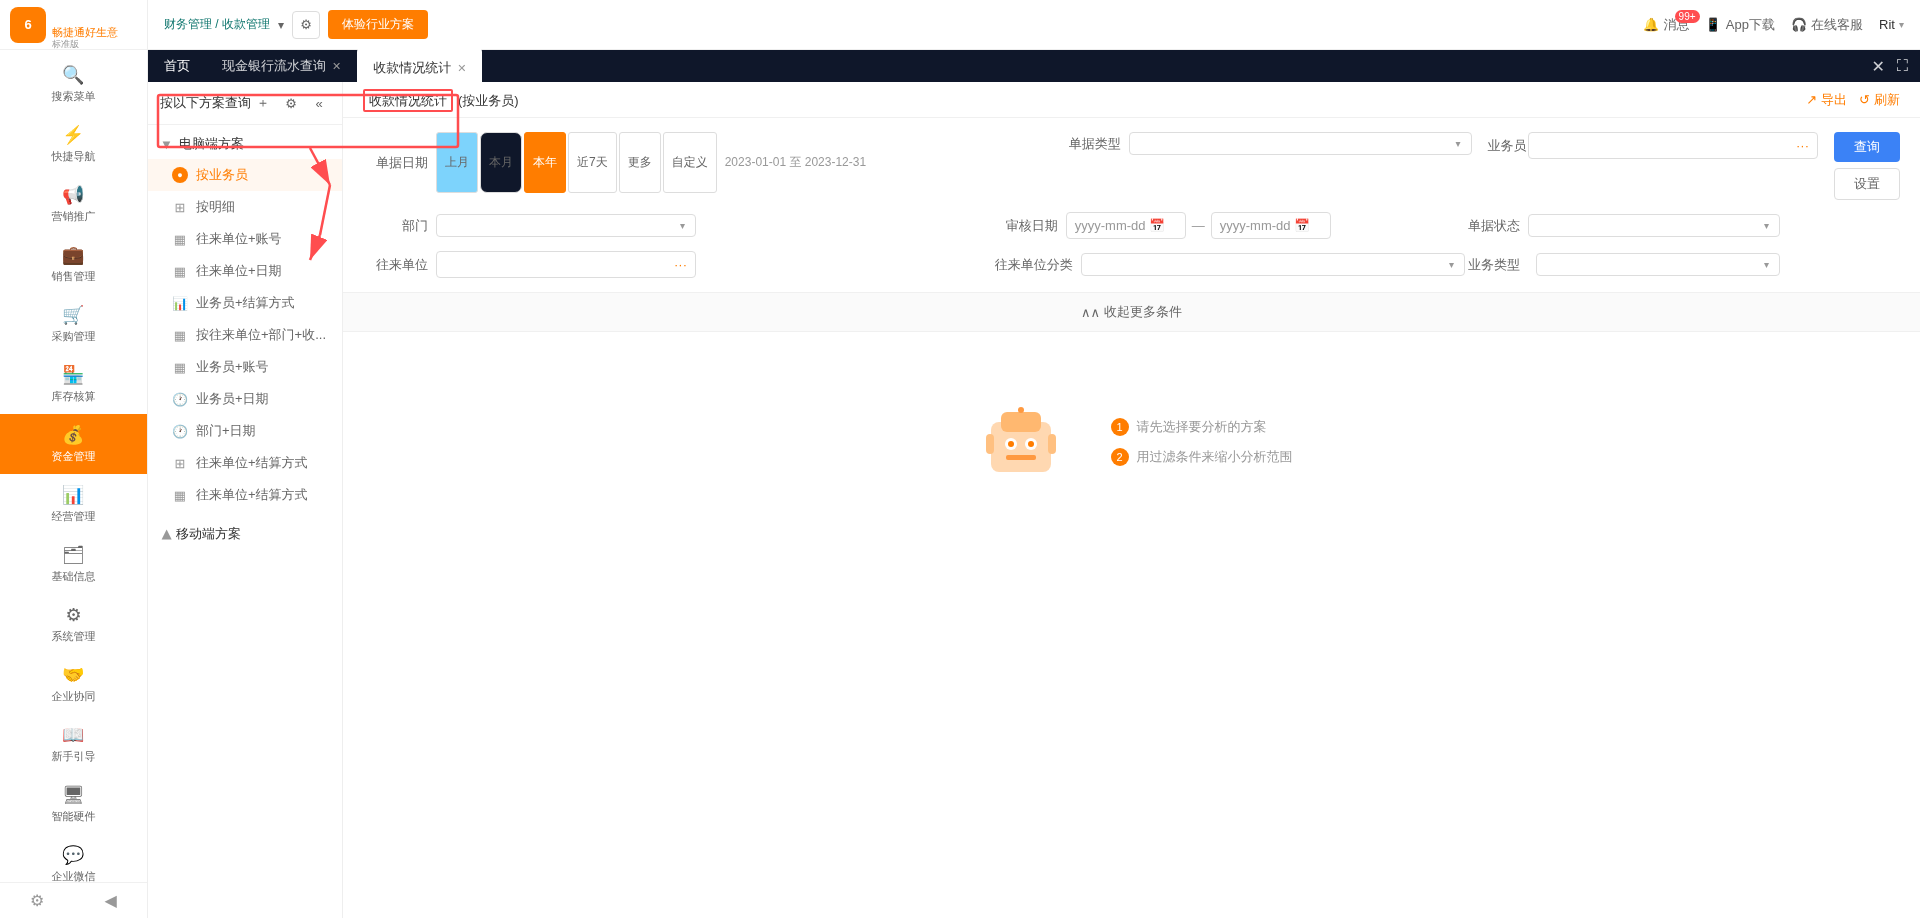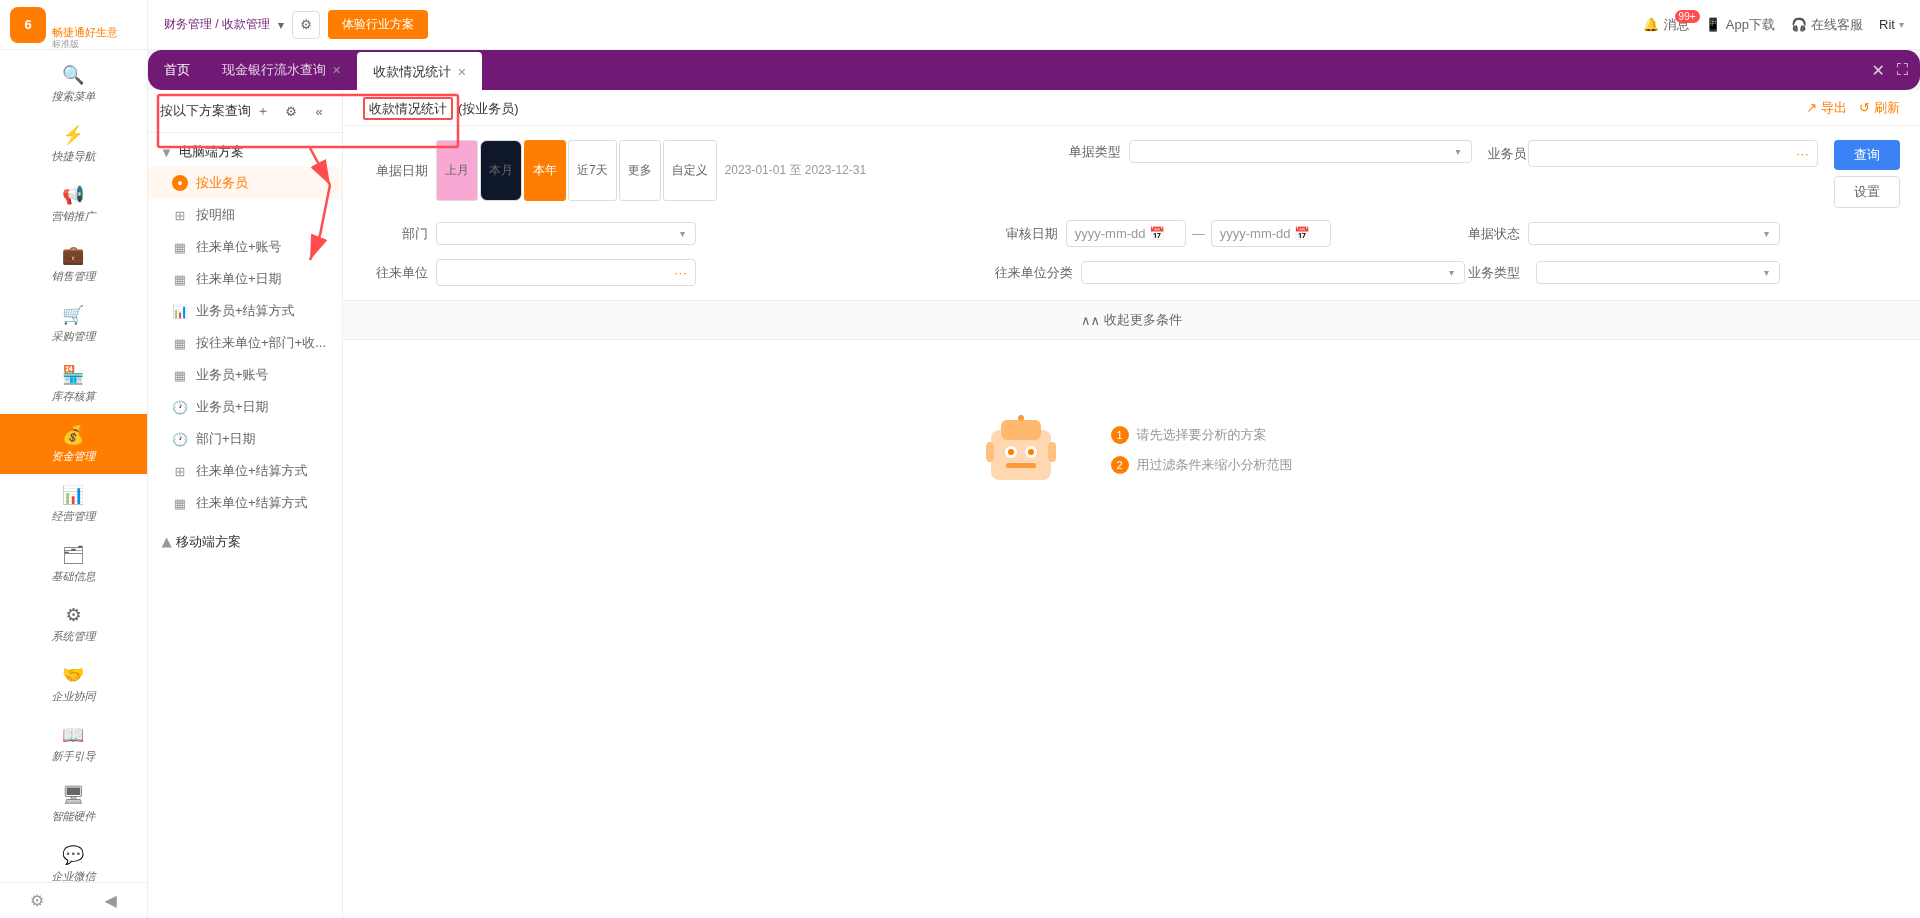--- a/index.html
+++ b/index.html
@@ -8,41 +8,41 @@
     
     .sidebar { width: 148px; background: #fff; display: flex; flex-direction: column; border-right: 1px solid #eee; flex-shrink: 0; }
     .sidebar-logo { height: 50px; background: #fff; display: flex; align-items: center; padding: 0 10px; border-bottom: 1px solid #f0f0f0; }
     .logo-icon { width: 36px; height: 36px; background: #ff7d00; border-radius: 8px; display: flex; align-items: center; justify-content: center; color: #fff; font-size: 18px; font-weight: bold; }
     .logo-text { margin-left: 6px; font-size: 11px; color: #333; line-height: 1.3; }
     .logo-badge { font-size: 9px; color: #999; }
     .sidebar-nav { flex: 1; overflow-y: auto; padding: 4px 0; }
     .sidebar-item { display: flex; flex-direction: column; align-items: center; padding: 10px 0; cursor: pointer; color: #666; transition: all 0.2s; }
     .sidebar-item.active { color: #fff; background: #ff7d00; }
     .sidebar-item .icon { font-size: 18px; margin-bottom: 3px; }
-    .sidebar-item .label { font-size: 11px; font-style: italic; }
+    .sidebar-item .label { font-size: 11px; }
     .sidebar-footer { padding: 8px 0; border-top: 1px solid #f0f0f0; display: flex; justify-content: space-around; align-items: center; }
     .sidebar-footer-icon { color: #999; cursor: pointer; font-size: 16px; }
 
     
     .main { flex: 1; display: flex; flex-direction: column; overflow: hidden; }
 
     
     .top-header { height: 50px; background: #fff; display: flex; align-items: center; justify-content: space-between; padding: 0 16px; border-bottom: 1px solid #eee; flex-shrink: 0; }
     .top-header-left { display: flex; align-items: center; gap: 8px; }
-    .breadcrumb-text { color: #701a75; font-size: 12px; }
+    .breadcrumb-text { color: #0f766e; font-size: 12px; }
     .header-dropdown { color: #666; cursor: pointer; font-size: 12px; }
     .settings-icon { width: 28px; height: 28px; border: 1px solid #ddd; border-radius: 4px; display: flex; align-items: center; justify-content: center; cursor: pointer; color: #666; }
     .trial-btn { background: #ff7d00; color: #fff; border: none; padding: 6px 14px; border-radius: 4px; cursor: pointer; font-size: 12px; }
     .top-header-right { display: flex; align-items: center; gap: 16px; color: #666; font-size: 12px; }
     .msg-badge { position: relative; display: inline-flex; align-items: center; gap: 4px; cursor: pointer; }
     .badge { background: #ff4d4f; color: #fff; font-size: 10px; padding: 1px 4px; border-radius: 8px; position: absolute; top: -6px; right: -10px; }
     .header-btn { display: flex; align-items: center; gap: 4px; cursor: pointer; color: #666; }
 
     
-    .tab-bar { height: 40px; background: #701a75; display: flex; align-items: center; padding: 0; flex-shrink: 0; position: relative; border-radius: 14px; }
+    .tab-bar { height: 32px; background: #0f172a; display: flex; align-items: center; padding: 0; flex-shrink: 0; position: relative; }
     .tab-item { height: 40px; display: flex; align-items: center; padding: 0 16px; cursor: pointer; color: rgba(255,255,255,0.8); font-size: 13px; position: relative; gap: 6px; }
     .tab-item.home { color: #fff; }
     .tab-item.active { background: #fff; color: #333; border-radius: 4px 4px 0 0; margin-top: 4px; }
     .tab-item .close { color: #999; font-size: 11px; cursor: pointer; }
     .tab-bar-right { margin-left: auto; display: flex; align-items: center; gap: 12px; padding-right: 12px; }
     .tab-bar-icon { color: rgba(255,255,255,0.8); cursor: pointer; font-size: 16px; }
 
     
     .page-content { flex: 1; display: flex; overflow: hidden; }
 
@@ -314,21 +314,21 @@
       </div>
 
       <div class="filter-area">
 
         <div style="display:flex;align-items:flex-start;gap:0;margin-bottom:12px;">
 
           <div style="display:flex;align-items:center;gap:8px;flex:2;">
             <span style="color:#666;width:65px;text-align:right;flex-shrink:0;">单据日期</span>
             <div style="display:flex;align-items:center;gap:4px;flex-wrap:wrap;">
               <div style="display:flex;gap:2px;">
-                <button style="padding:21px 8px;border:1px solid #ddd;border-radius:3px;cursor:pointer;font-size:12px;color:#666;background:#f9a8d4;text-align:center;">上月</button>
+                <button style="padding:21px 8px;border:1px solid #ddd;border-radius:3px;cursor:pointer;font-size:12px;color:#666;background:#7dd3fc;text-align:center;">上月</button>
                 <button style="padding:3px 8px;border:1px solid #ddd;border-radius:7px;cursor:pointer;font-size:12px;color:#666;background:#0f172a;">本月</button>
                 <button style="padding:3px 8px;border:1px solid #ff7d00;border-radius:3px;cursor:pointer;font-size:12px;color:#fff;background:#ff7d00;">本年</button>
                 <button style="padding:3px 8px;border:1px solid #ddd;border-radius:3px;cursor:pointer;font-size:12px;color:#666;background:#fff;">近7天</button>
                 <button style="padding:3px 8px;border:1px solid #ddd;border-radius:3px;cursor:pointer;font-size:12px;color:#666;background:#fff;">更多</button>
                 <button style="padding:3px 8px;border:1px solid #ddd;border-radius:3px;cursor:pointer;font-size:12px;color:#666;background:#fff;">自定义</button>
               </div>
               <span style="color:#999;font-size:12px;margin-left:4px;">2023-01-01 至 2023-12-31</span>
             </div>
           </div>
 

